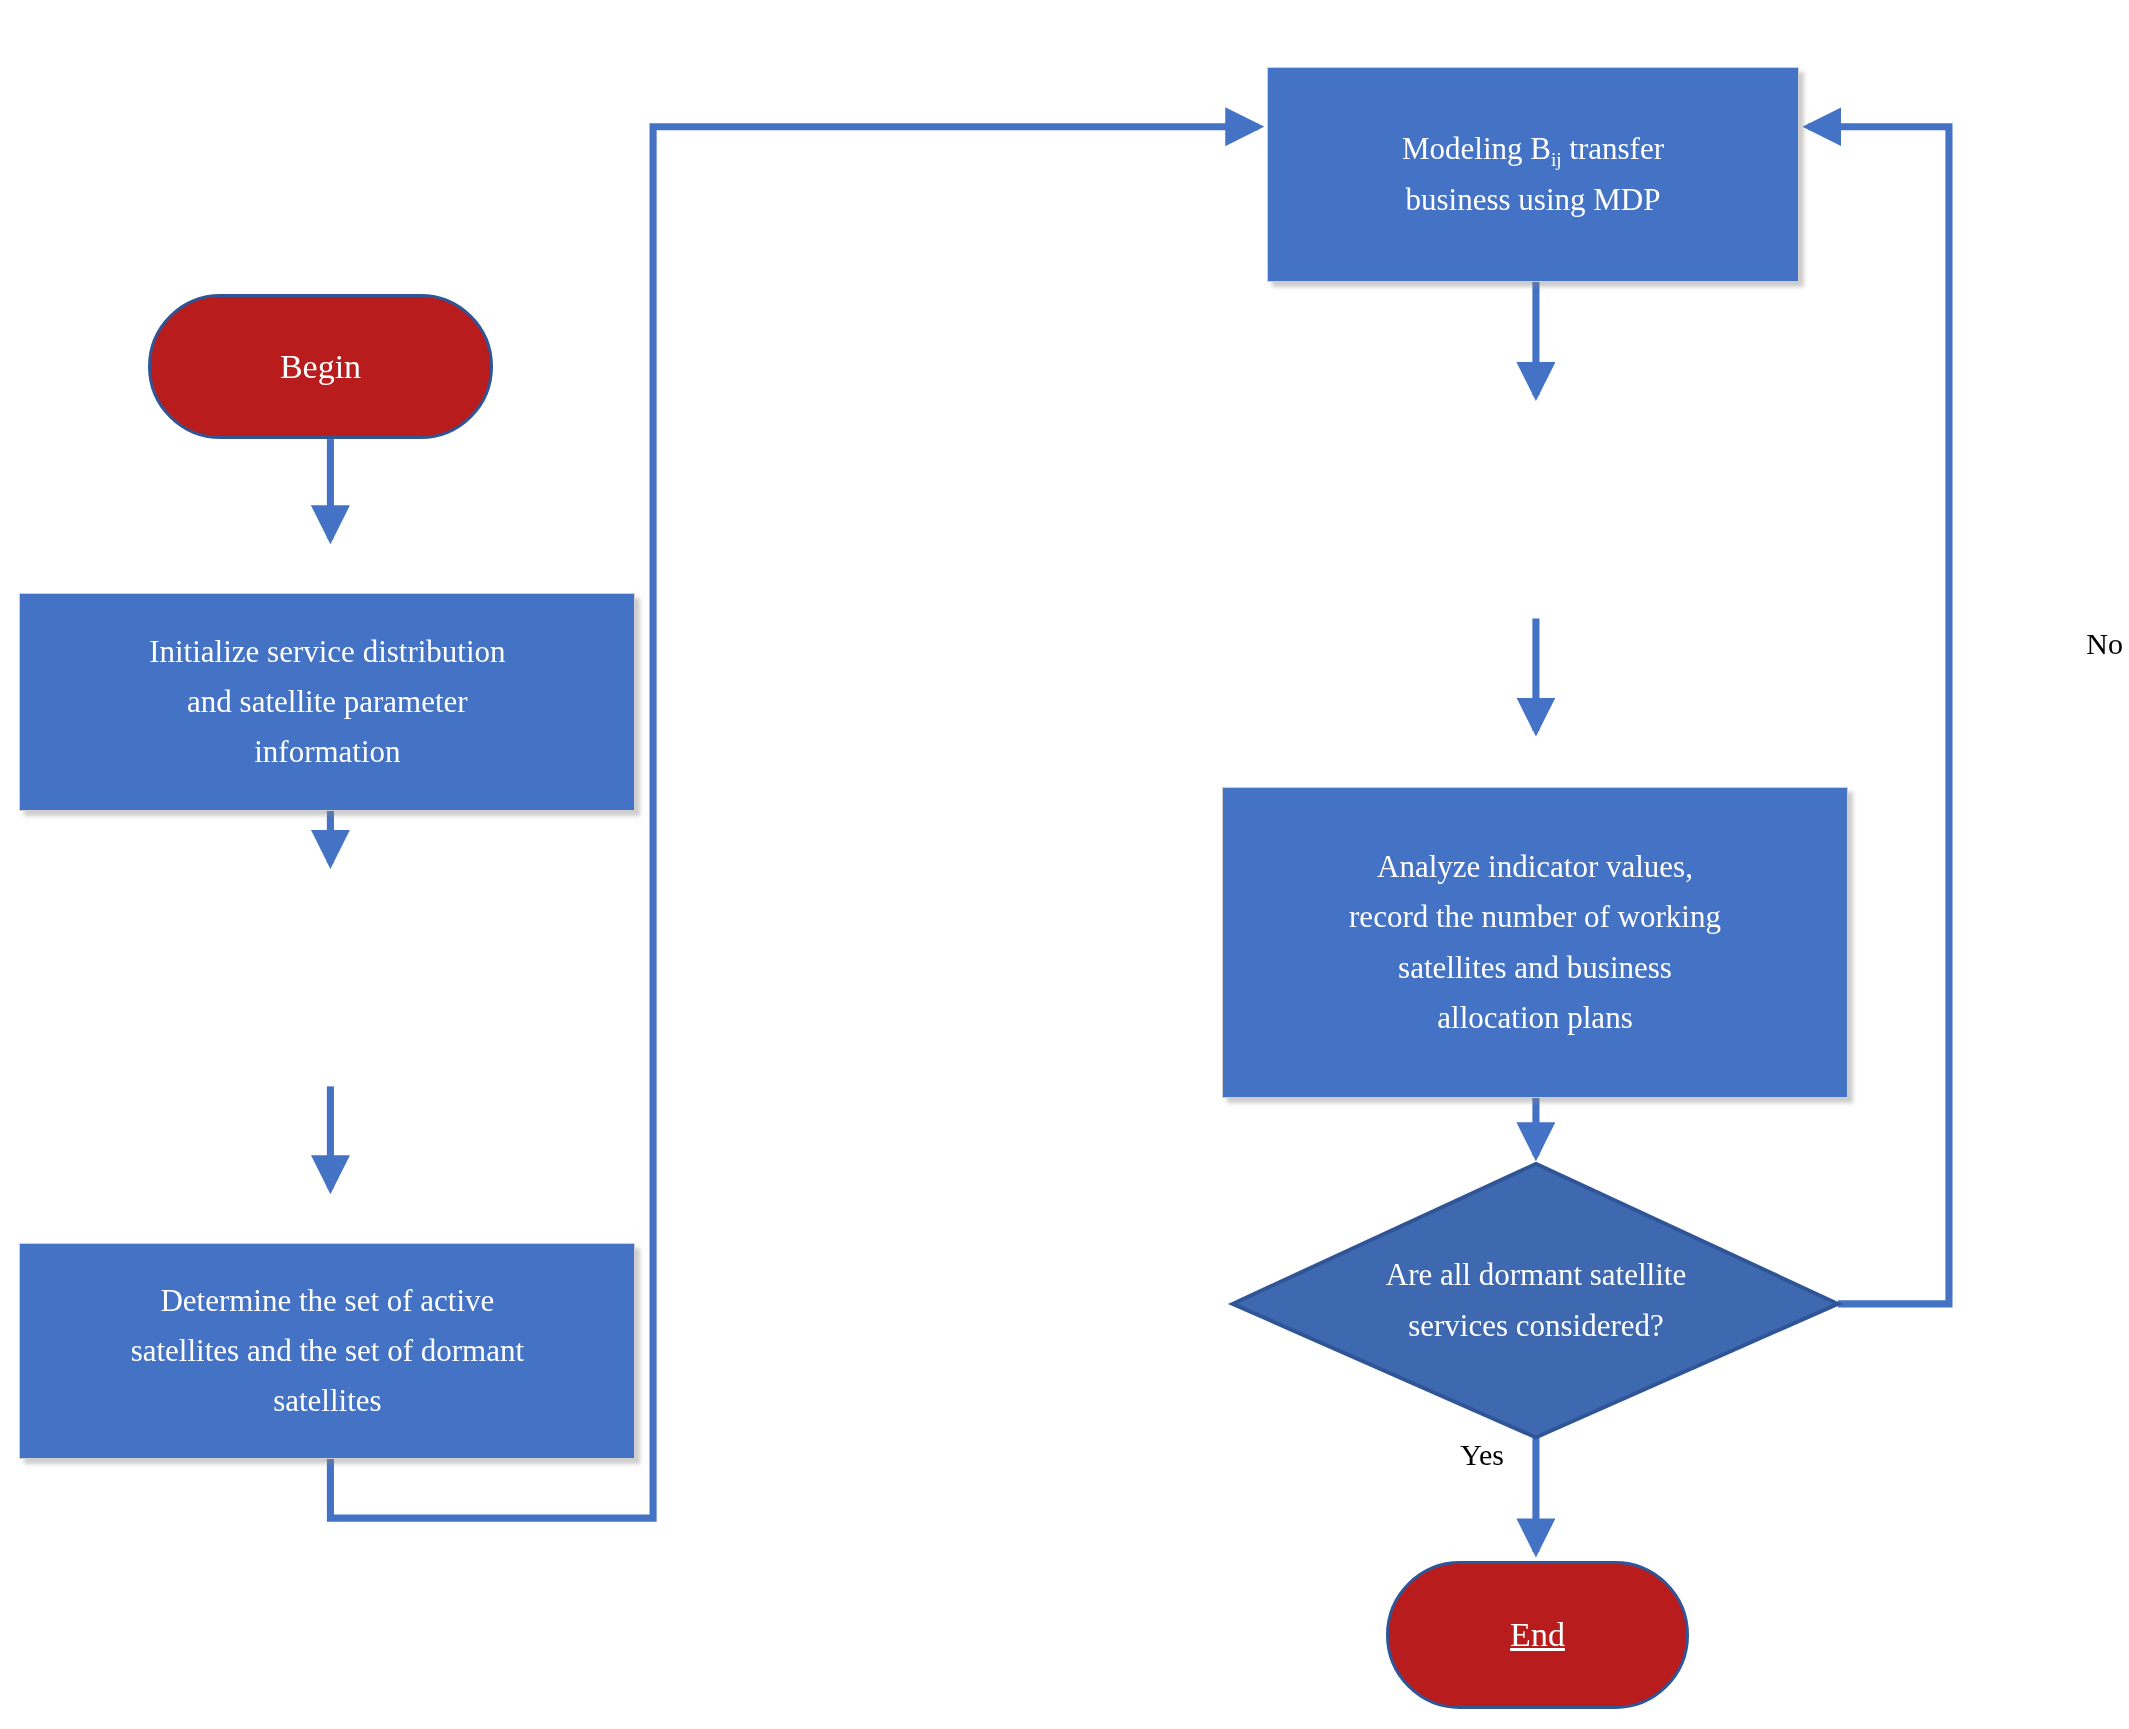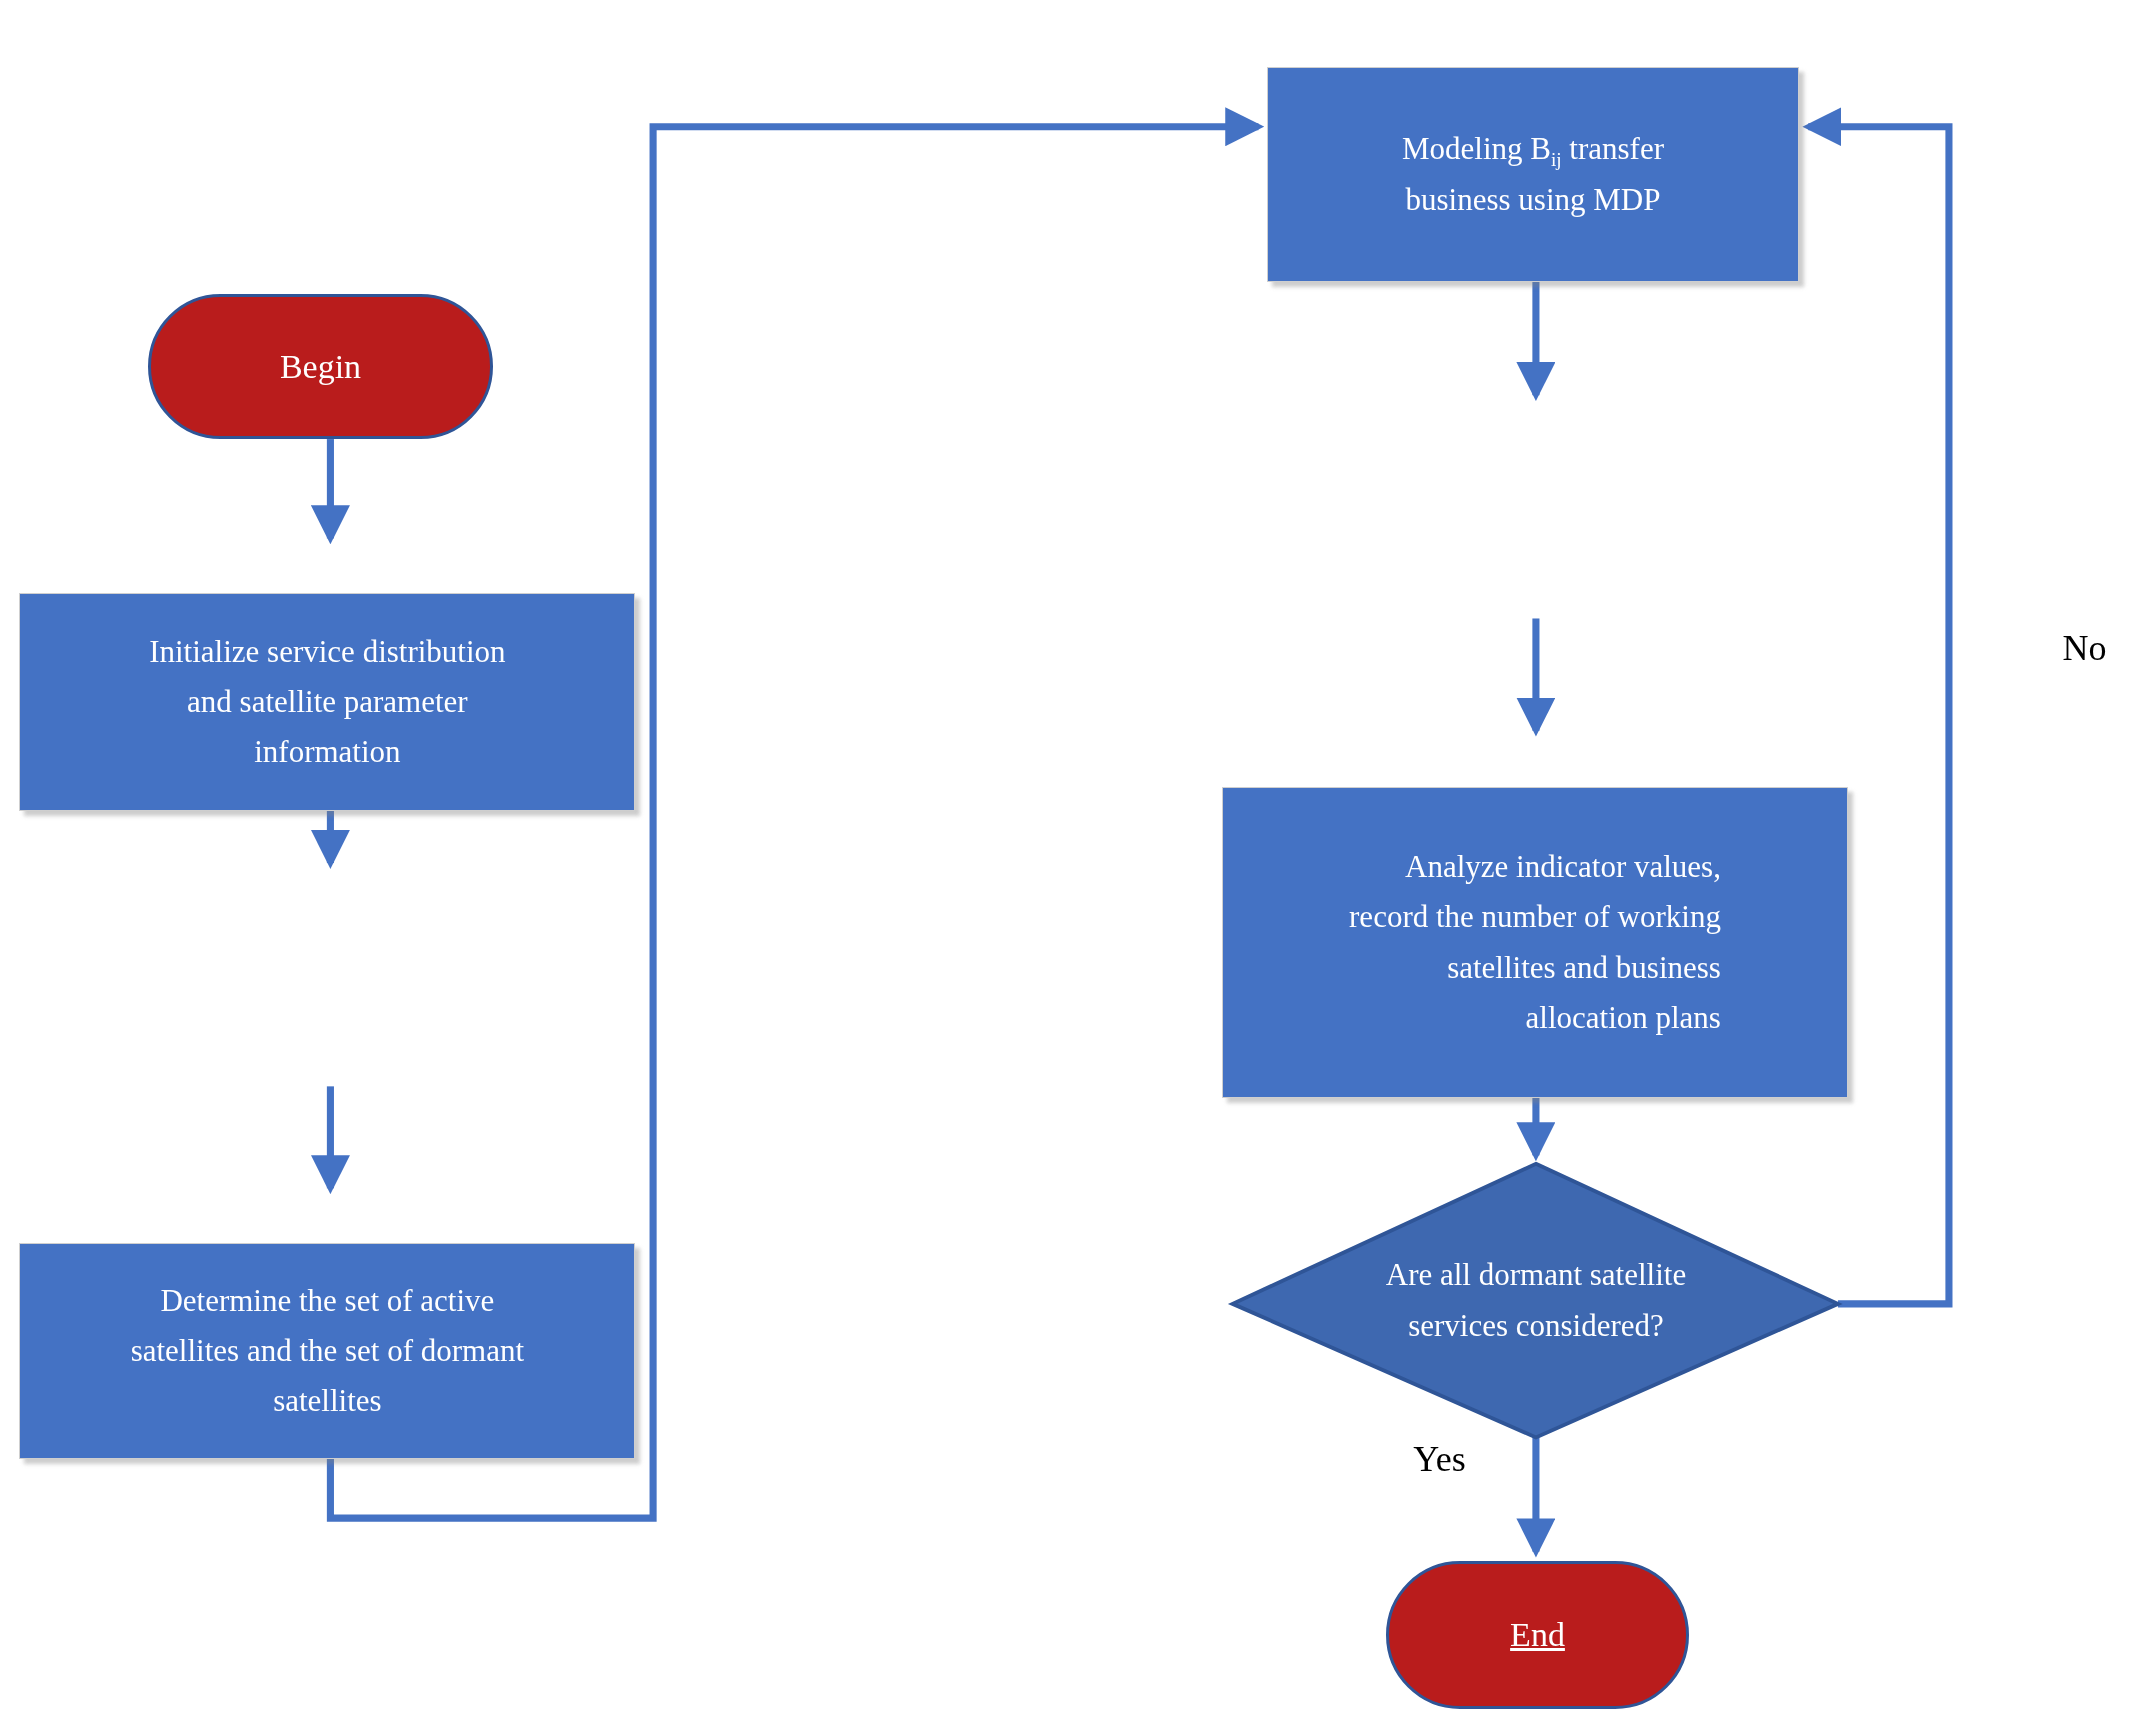--- a/index.html
+++ b/index.html
@@ -52,22 +52,22 @@
     align-items: center;
     justify-content: center;
     text-align: center;
     color: #ffffff;
     font-size: 31px;
     line-height: 1.62;
   }
   .edge-label {
     position: absolute;
     color: #000000;
-    font-size: 36px;
-    text-align: center;
+    font-size: 30px;
+    text-align: right;
   }
 </style>
 </head>
 <body>
 
 <div id="canvas">
 
   <svg id="edge-layer" viewBox="0 0 3299 2680" xmlns="http://www.w3.org/2000/svg">
     <defs>
       <marker id="arrowhead" viewBox="0 0 10 10" refX="8.5" refY="5" markerWidth="5.5" markerHeight="5.5" orient="auto">
@@ -106,21 +106,21 @@
   </div>
 
   <div class="node rect-box" style="left:1267px; top:19.4px; width:532px; height:215px;">
     <div>
       <span class="blk"><span>Modeling B</span><sub>ij</sub><span> transfer</span></span>
       <span class="blk">business using MDP</span>
     </div>
   </div>
 
 
-  <div class="node rect-box" style="left:1222px; top:739px; width:626px; height:311px;text-align:right;">
+  <div class="node rect-box" style="left:1222px; top:739px; width:626px; height:311px;">
     <span class="lines">Analyze indicator values,
 record the number of working
 satellites and business
 allocation plans</span>
   </div>
 
   <div class="diamond-text" style="left:1265px; top:1210px; width:542px; height:181px;">
     <span class="lines">Are all dormant satellite
 services considered?</span>
   </div>

